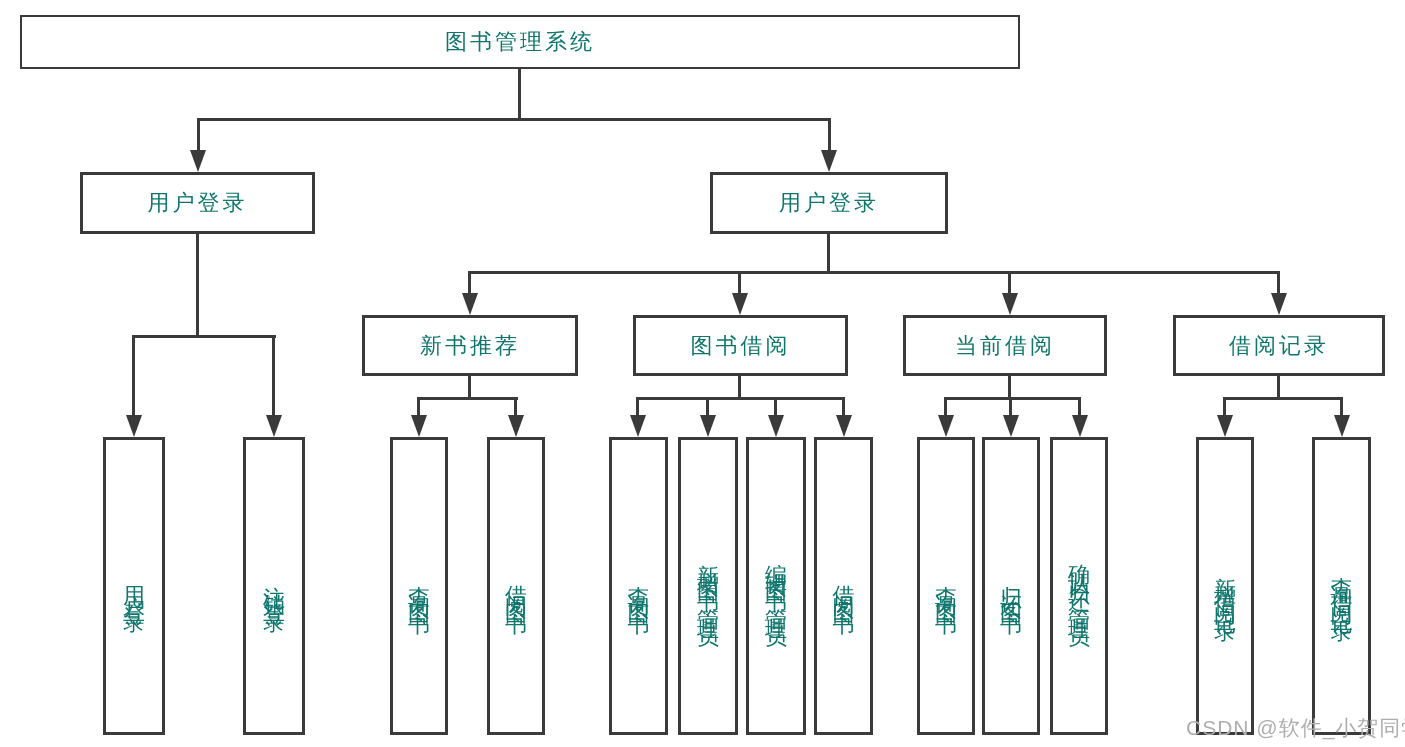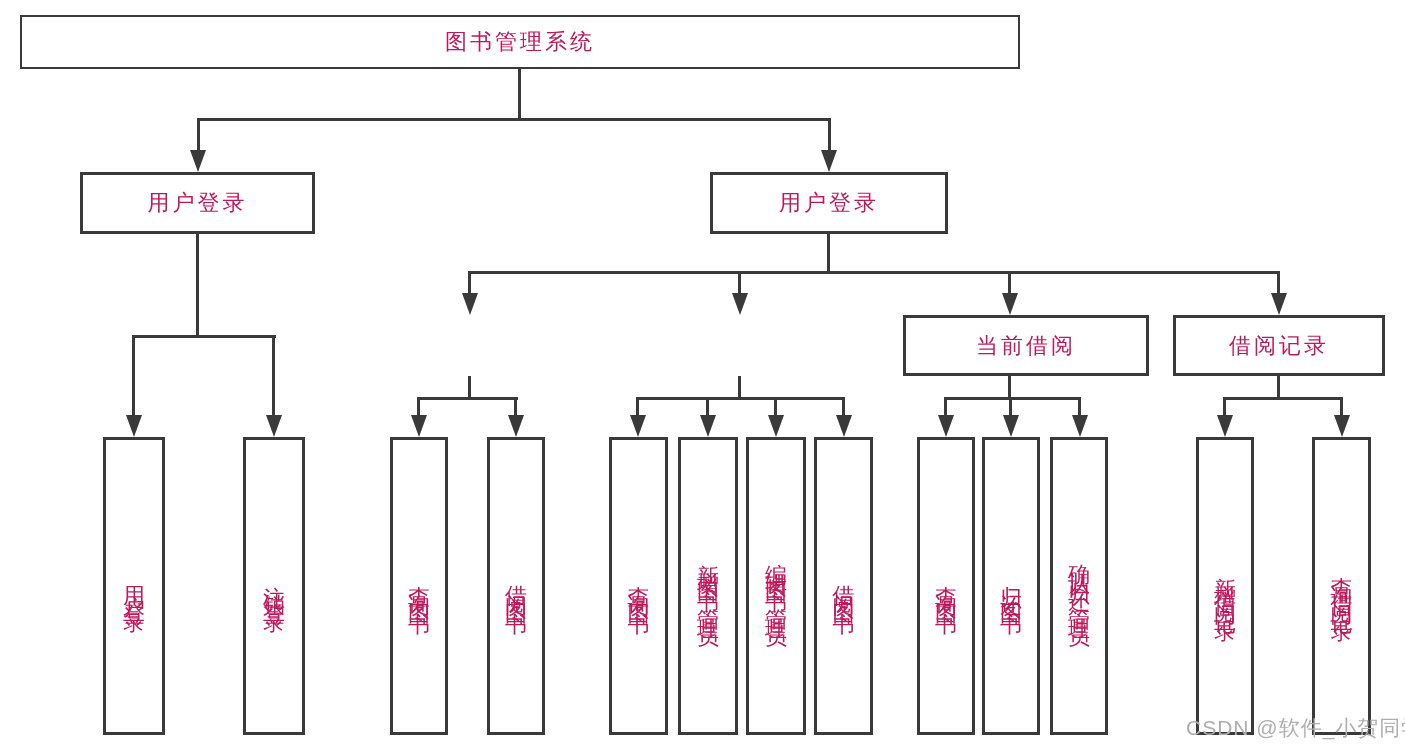--- a/index.html
+++ b/index.html
@@ -13,21 +13,21 @@
   .arrow {
     position:absolute; width:0; height:0;
     border-left:8px solid transparent;
     border-right:8px solid transparent;
     border-top:22px solid #3a3a3a;
   }
   .node {
     position:absolute; box-sizing:border-box; background:#ffffff;
     border:3px solid #3a3a3a;
     display:flex; align-items:center; justify-content:center;
-    font-size:22px; letter-spacing:3px; color:#be185d;
+    font-size:22px; letter-spacing:3px; color:#0f766e;
     z-index:2; white-space:nowrap;
   }
   .node.root { border-width:2px; }
   .vnode span {
     writing-mode:vertical-rl; text-orientation:mixed;
     letter-spacing:9px; white-space:nowrap;
   }
   .watermark {
     position:absolute; z-index:10; font-size:21px; letter-spacing:1px;
     color:#aeaeae; white-space:nowrap;
@@ -101,21 +101,27 @@
     <span>图书管理系统</span>
   </div>
 
   <div class="node" style="left:80px;top:172px;width:235px;height:62px">
     <span>用户登录</span>
   </div>
   <div class="node" style="left:710px;top:172px;width:238px;height:62px">
     <span>用户登录</span>
   </div>
 
-  <div class="node" style="left:903px;top:315px;width:246px;height:61px">
+  <div class="node" style="left:362px;top:315px;width:216px;height:61px">
+    <span>新书推荐</span>
+  </div>
+  <div class="node" style="left:633px;top:315px;width:215px;height:61px">
+    <span>图书借阅</span>
+  </div>
+  <div class="node" style="left:903px;top:315px;width:204px;height:61px">
     <span>当前借阅</span>
   </div>
   <div class="node" style="left:1173px;top:315px;width:212px;height:61px">
     <span>借阅记录</span>
   </div>
 
   <div class="node vnode" style="left:103px;top:437px;width:62px;height:298px">
     <span>用户登录</span>
   </div>
   <div class="node vnode" style="left:243px;top:437px;width:62px;height:298px">

